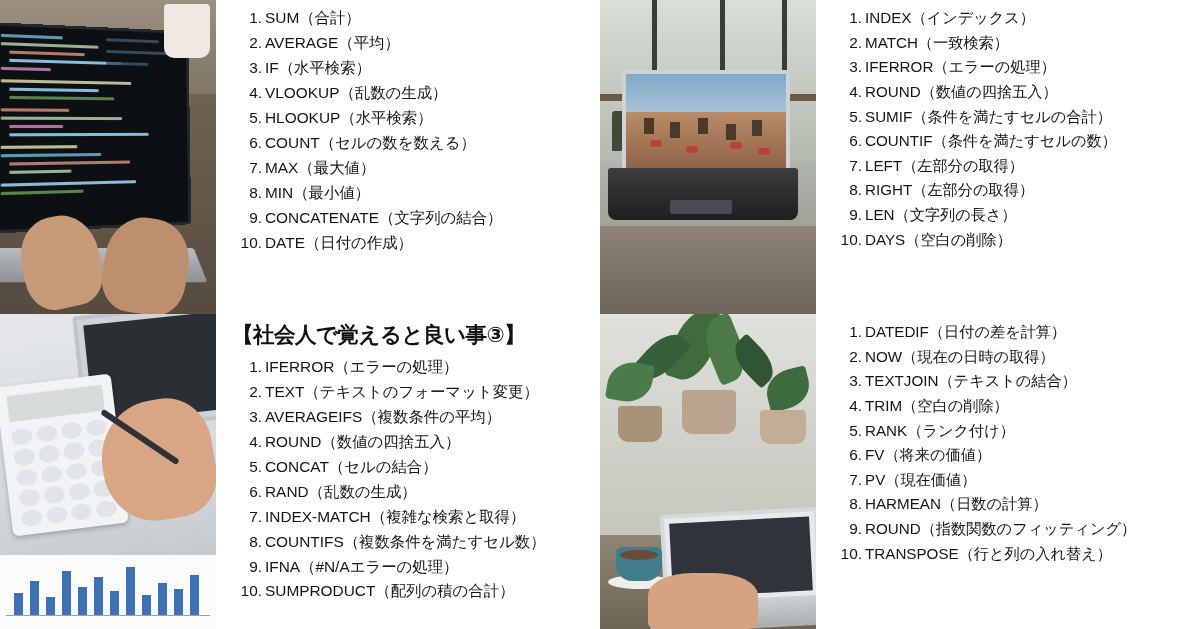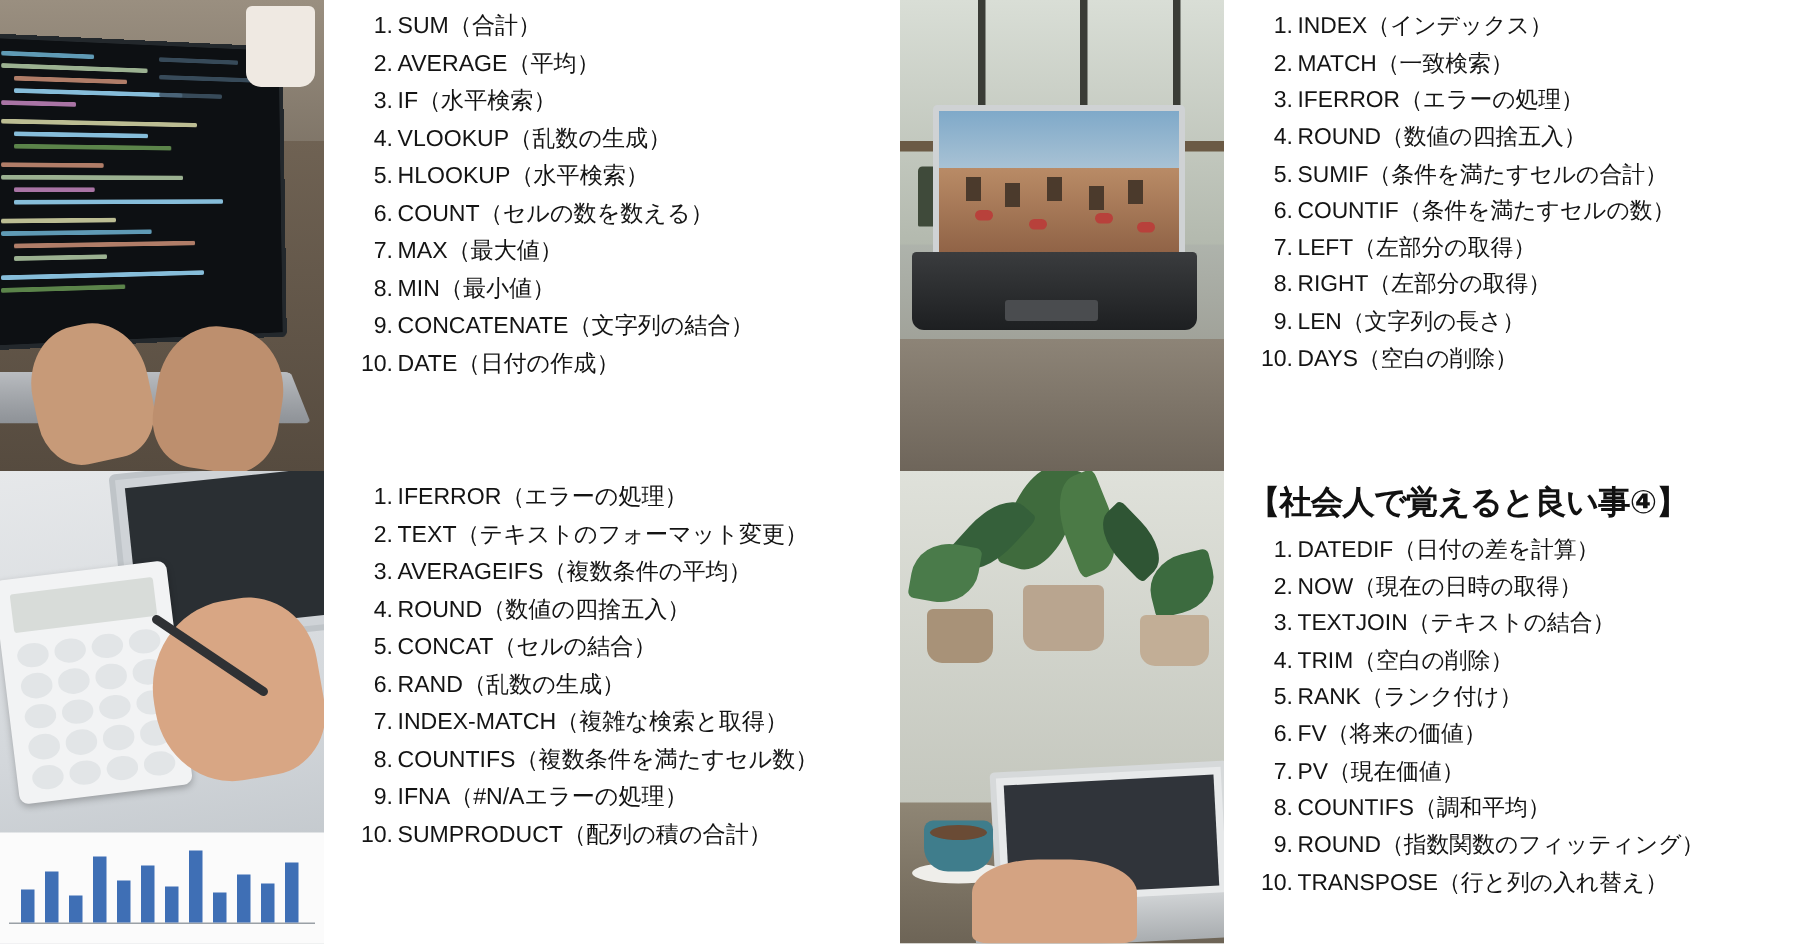--- a/index.html
+++ b/index.html
@@ -369,20 +369,21 @@
         <div class="bar" style="left:94px;height:38px"></div>
         <div class="bar" style="left:110px;height:24px"></div>
         <div class="bar" style="left:126px;height:48px"></div>
         <div class="bar" style="left:142px;height:20px"></div>
         <div class="bar" style="left:158px;height:32px"></div>
         <div class="bar" style="left:174px;height:26px"></div>
         <div class="bar" style="left:190px;height:40px"></div>
       </div>
     </div>
     <div class="content">
+      <div class="title">【社会人で覚えると良い事③】</div>
       <ol class="fnlist">
         <li>IFERROR（エラーの処理）</li>
         <li>TEXT（テキストのフォーマット変更）</li>
         <li>AVERAGEIFS（複数条件の平均）</li>
         <li>ROUND（数値の四捨五入）</li>
         <li>CONCAT（セルの結合）</li>
         <li>RAND（乱数の生成）</li>
         <li>INDEX-MATCH（複雑な検索と取得）</li>
         <li>COUNTIFS（複数条件を満たすセル数）</li>
         <li>IFNA（#N/Aエラーの処理）</li>
@@ -408,29 +409,28 @@
           <div class="scr"></div>
         </div>
       <div class="base4"></div>
       <div class="saucer"></div>
       <div class="cup">
           <div class="top"></div>
         </div>
       <div class="hands4"></div>
     </div>
     <div class="content">
-      <div class="title">【社会人で覚えると良い事④】</div>
       <ol class="fnlist">
         <li>DATEDIF（日付の差を計算）</li>
         <li>NOW（現在の日時の取得）</li>
         <li>TEXTJOIN（テキストの結合）</li>
         <li>TRIM（空白の削除）</li>
         <li>RANK（ランク付け）</li>
         <li>FV（将来の価値）</li>
         <li>PV（現在価値）</li>
-        <li>COUNTIFS（調和平均）</li>
+        <li>HARMEAN（日数の計算）</li>
         <li>ROUND（指数関数のフィッティング）</li>
         <li>TRANSPOSE（行と列の入れ替え）</li>
       </ol>
     </div>
   </div>
 
 </div>
 
 </body></html>

